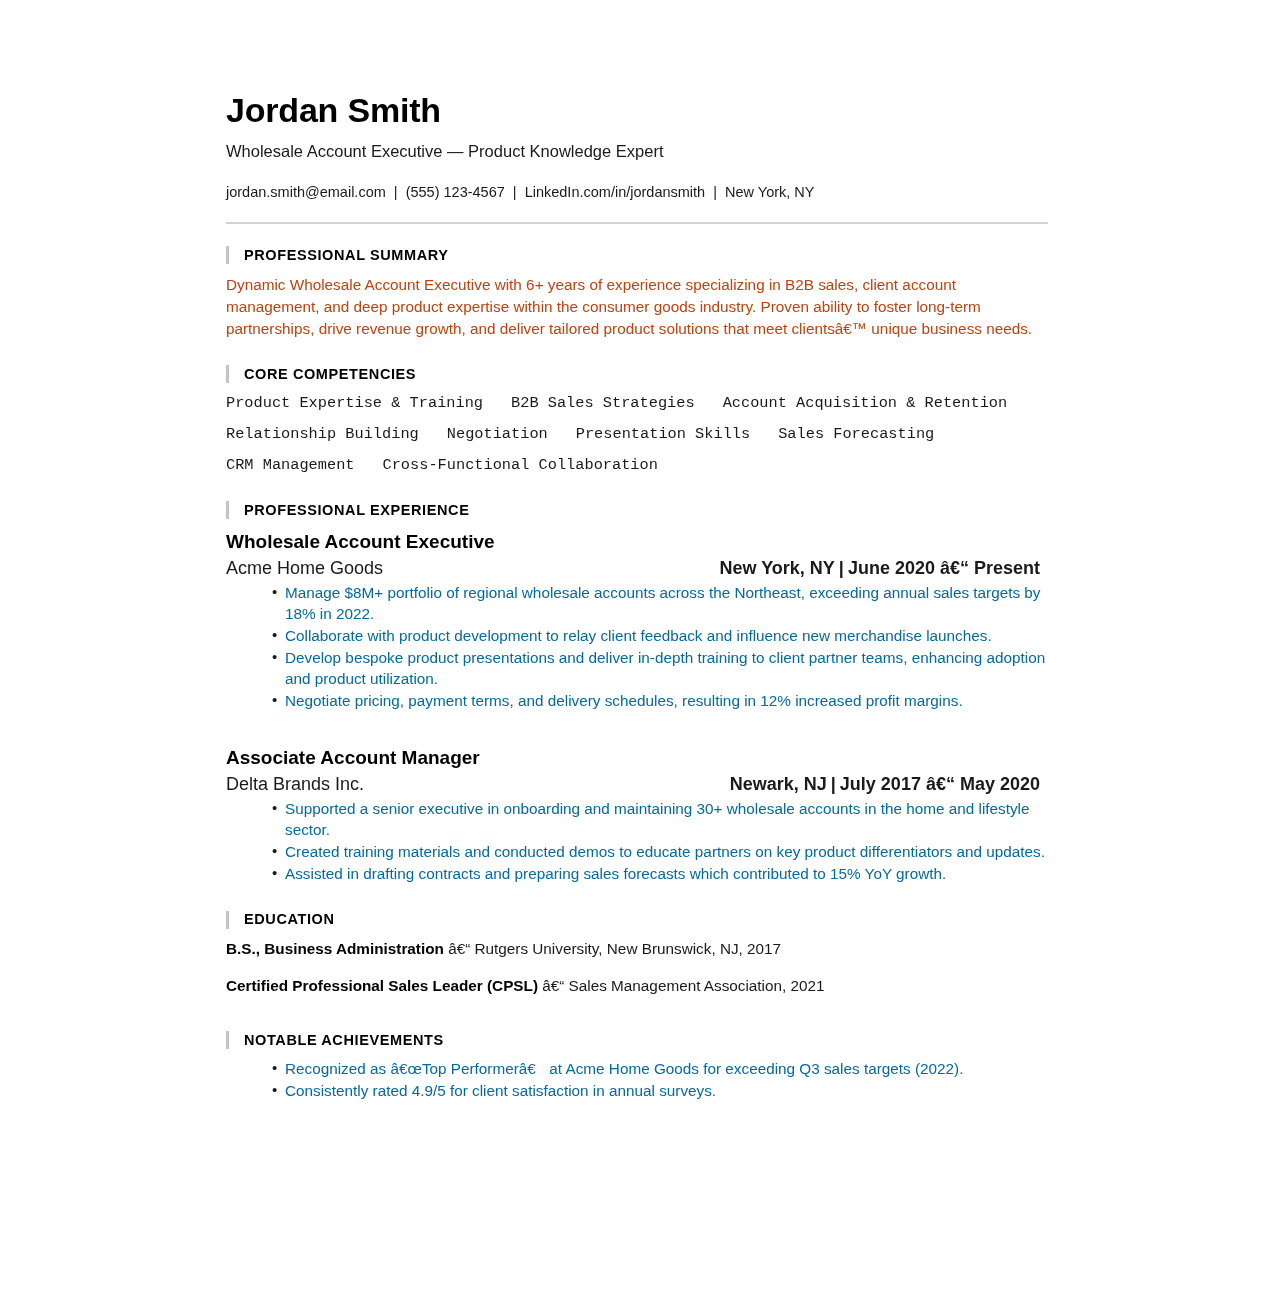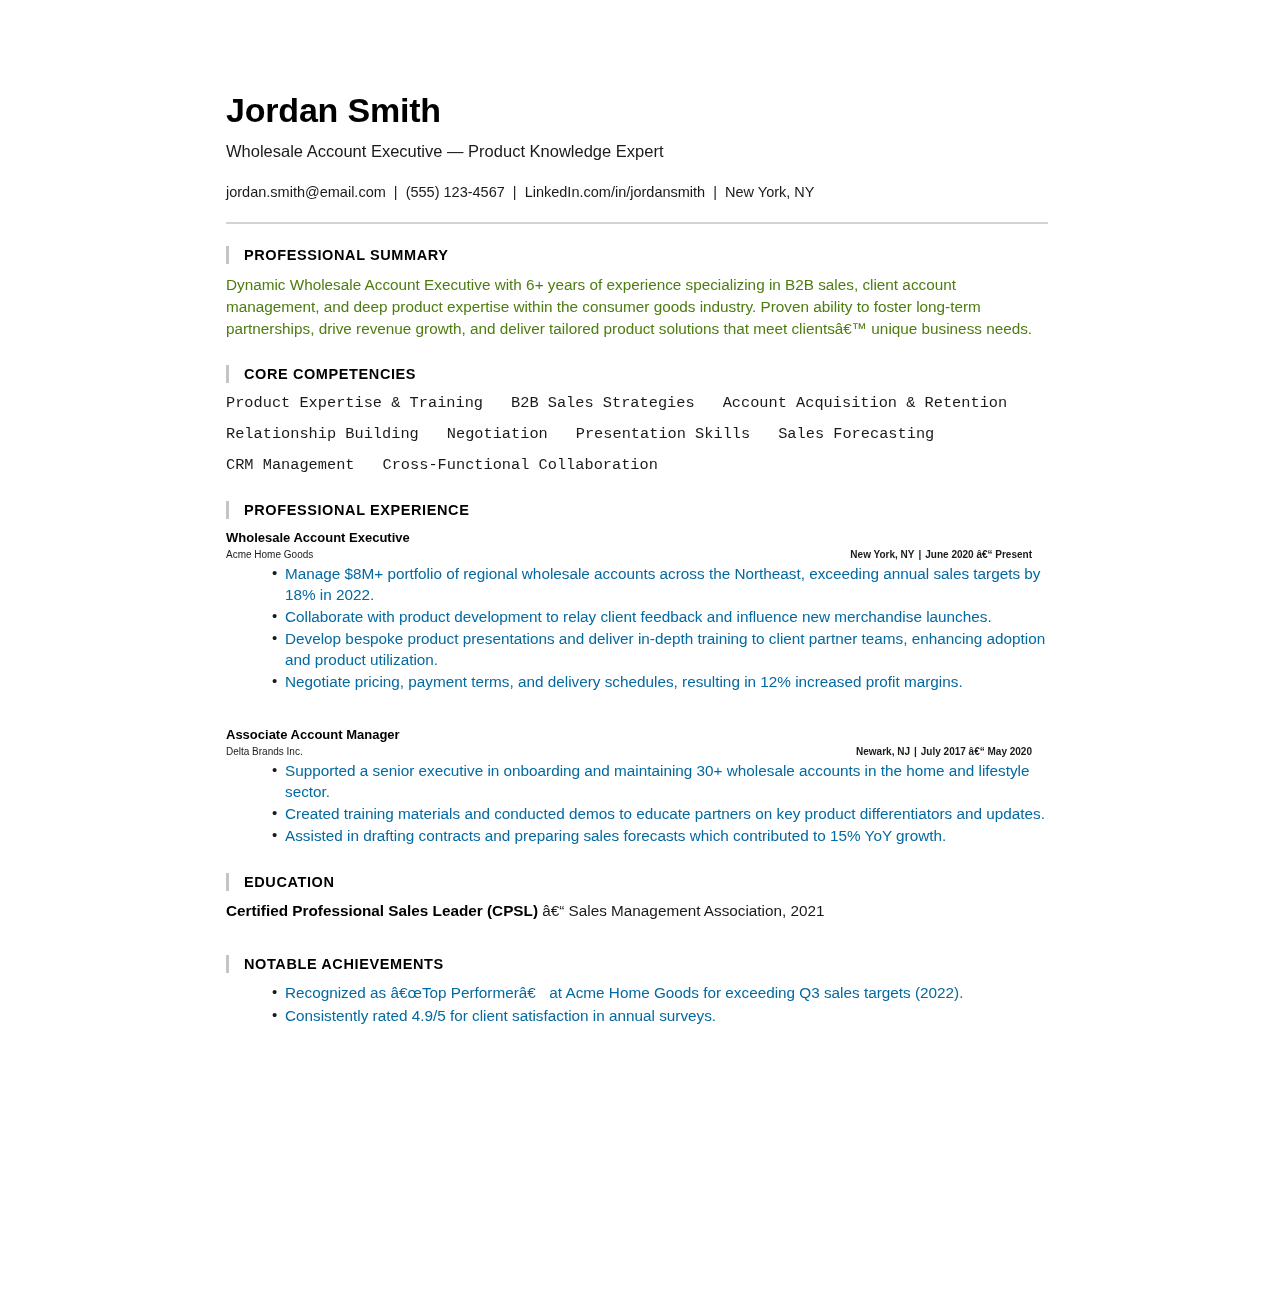--- a/index.html
+++ b/index.html
@@ -79,21 +79,21 @@
     letter-spacing: 0.6px;
     color: #000000;
     line-height: 1;
   }
 
   
   .summary {
     font-size: 15.3px;
     line-height: 1.42;
     margin: 0 0 26px 0;
-    color: #4d7c0f;
+    color: #c2410c;
   }
 
   
   .comp-wrap {
     display: flex;
     flex-wrap: wrap;
     column-gap: 28px;
     row-gap: 10px;
     margin: 0 0 26px 0;
     max-width: 790px;
@@ -105,34 +105,34 @@
     color: #1a1a1a;
     white-space: nowrap;
   }
 
   
   .job {
     margin: 0 0 20px 0;
   }
   .job:last-child { margin-bottom: 0; }
   .job-title {
-    font-size: 13px;
+    font-size: 19px;
     font-weight: bold;
     line-height: 1.35;
     margin: 0 0 1px 0;
     color: #000000;
   }
   .job-meta {
     display: flex;
     justify-content: space-between;
     align-items: center;
-    font-size: 10px;
-    line-height: 1.35;
-    color: #1a1a1a;
-    margin: 0 16px 3px 0;
+    font-size: 18px;
+    line-height: 1.35;
+    color: #1a1a1a;
+    margin: 0 8px 3px 0;
   }
   .job-company { text-align: left; }
   .job-where { text-align: right; white-space: nowrap; font-weight: bold; }
   .job-where .sep { padding: 0 4px; }
 
   ul.bullets {
     list-style: none;
     margin: 0;
     padding: 0;
   }
@@ -260,20 +260,24 @@
     </div>
 
     <div class="gap-md"></div>
 
     <div class="section">
       <div class="sec-head">
         <span class="sec-bar"></span>
         <span class="sec-title">EDUCATION</span>
       </div>
       <div class="edu-line">
+        <b>B.S., Business Administration</b>
+        <span>â€“ Rutgers University, New Brunswick, NJ, 2017</span>
+      </div>
+      <div class="edu-line">
         <b>Certified Professional Sales Leader (CPSL)</b>
         <span>â€“ Sales Management Association, 2021</span>
       </div>
     </div>
 
     <div class="gap-lg"></div>
 
     <div class="section">
       <div class="sec-head">
         <span class="sec-bar"></span>

